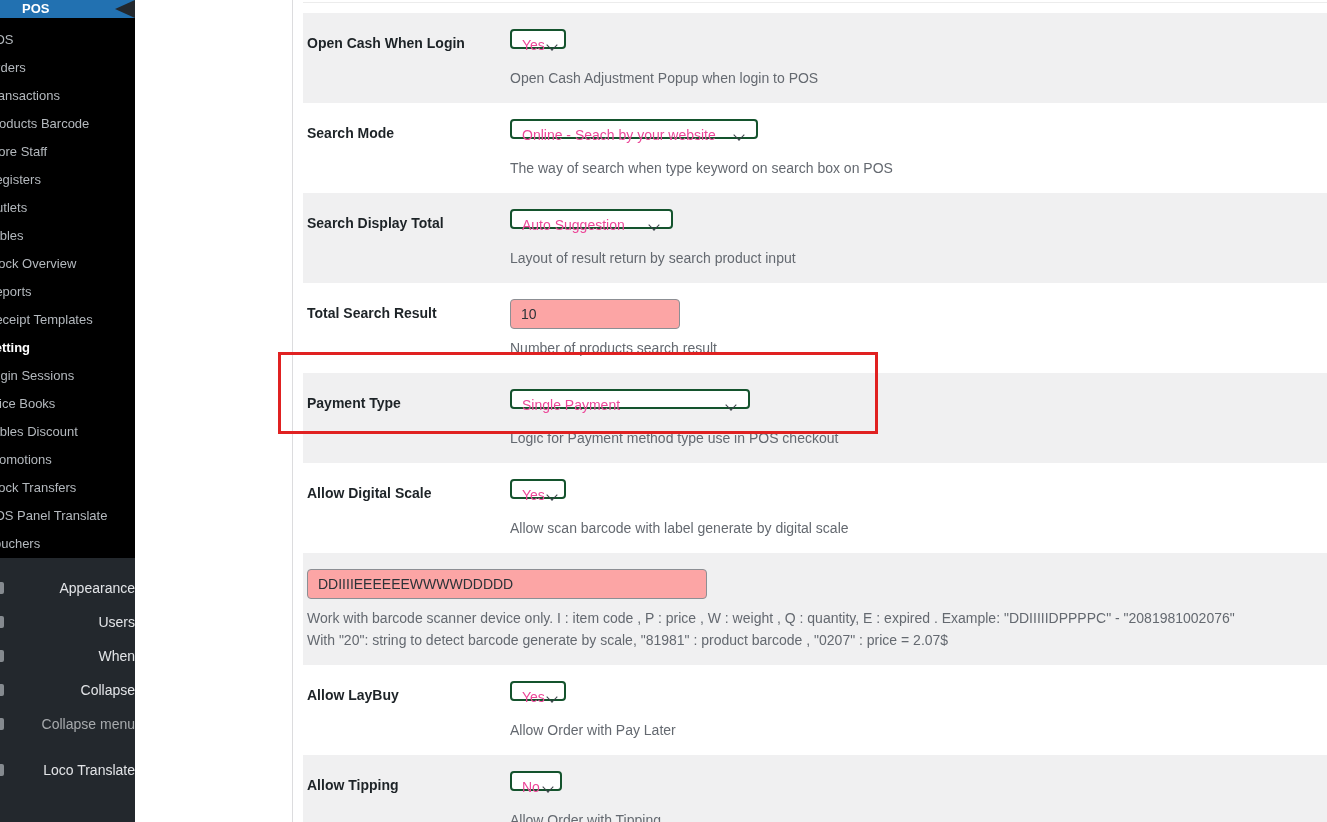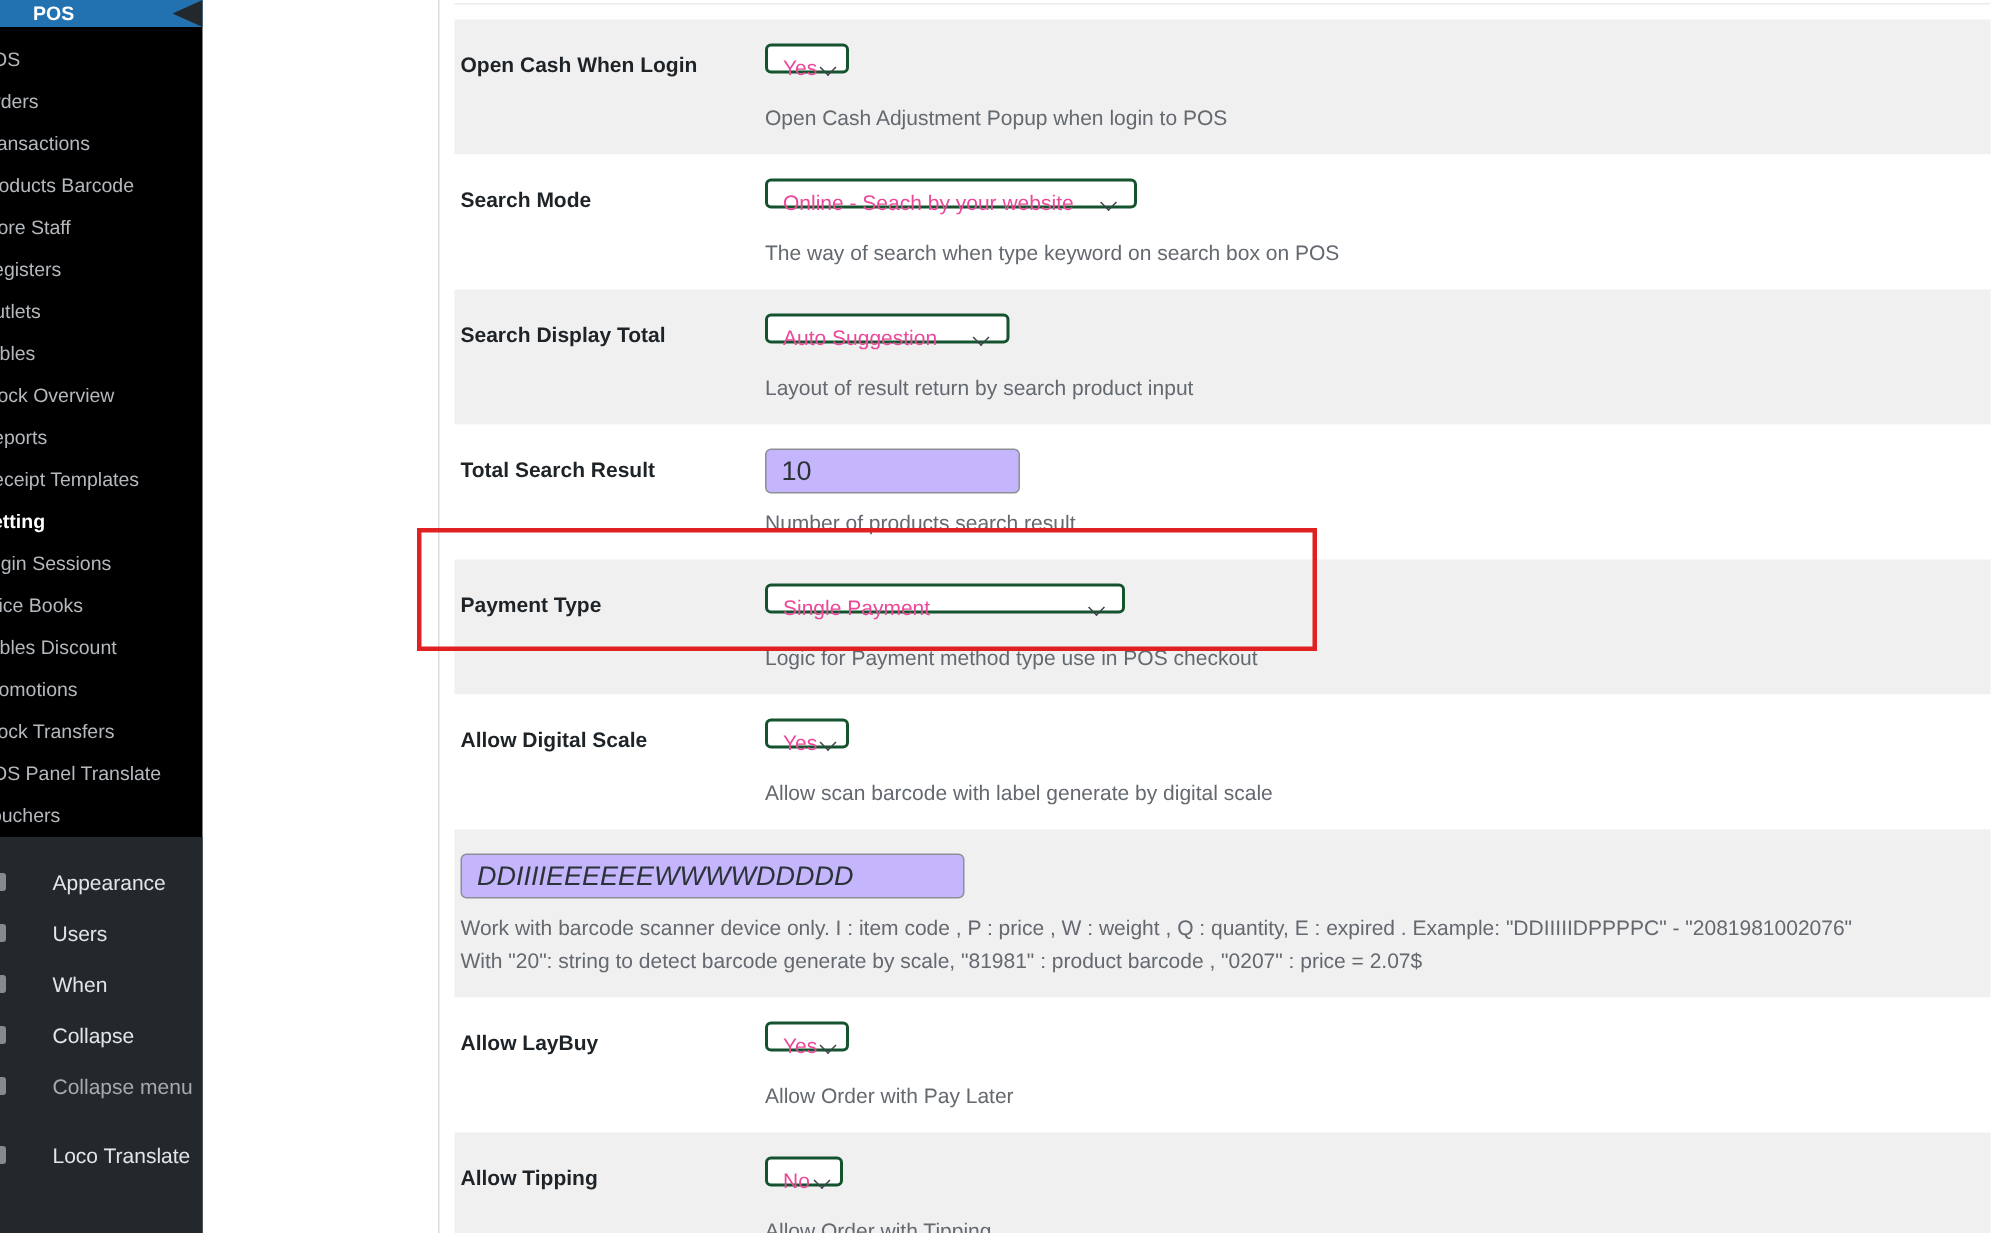--- a/index.html
+++ b/index.html
@@ -35,22 +35,22 @@
     height:28px; line-height:28px; font-size:13px;
     color:#b4b9be; white-space:nowrap; cursor:pointer;
   }
   .submenu li.current { color:#fff; font-weight:bold; }
   .admin-menu {
     position:absolute; left:0; top:558px; width:135px; height:264px;
     background:#23282d; padding-top:13px;
   }
   .admin-item {
     position:relative; height:34px; line-height:34px;
-    color:#e2e4e7; font-size:14px; padding-left:35px;
-    white-space:nowrap; cursor:pointer;
+    color:#e2e4e7; font-size:14px; padding-left:16px;
+    white-space:nowrap; cursor:pointer;text-align:right;
   }
   .admin-item.dim { color:#a7aaad; }
   .admin-item .sliver {
     position:absolute; left:0; top:11px; width:4px; height:12px;
     background:#9ea3a8; border-radius:0 2px 2px 0; opacity:.8;
   }
   .admin-item.spacer-before { margin-top:12px; }
   .badge {
     display:inline-block; margin-left:6px; padding:0 7px;
     background:#d63638; color:#fff; font-size:11px; font-weight:bold;
@@ -80,22 +80,22 @@
     background:#fff; border:2px solid #14532d; border-radius:4px;
     line-height:28px; padding:0 26px 0 10px; font-size:14px; color:#ec4899;
     cursor:pointer; vertical-align:top;
   }
   .sel .chev {
     position:absolute; top:10px; width:8px; height:8px;
     border-right:1.7px solid #3c434a; border-bottom:1.7px solid #3c434a;
     transform:rotate(45deg);
   }
   .text-input {
-    height:30px; background:#c4b5fd; border:1px solid #8c8f94; border-radius:4px;
-    padding:0 10px; font-size:18px; color:#2c3338;
+    height:30px; background:#fca5a5; border:1px solid #8c8f94; border-radius:4px;
+    padding:0 10px; font-size:14px; color:#2c3338;
     font-family:"Liberation Sans", sans-serif;
   }
 
   .red-rect {
     position:absolute; left:143px; top:352px; width:600px; height:82px;
     border:3px solid #e02121; z-index:5; pointer-events:none;
   }
 </style>
 </head>
 <body>
@@ -190,21 +190,21 @@
           <div class="row-label">Allow Digital Scale</div>
           <div class="row-field">
             <div class="control-line"><div class="sel" role="combobox" style="width: 56px;"><span>Yes</span><span class="chev" style="right: 8px;"></span></div></div>
             <div class="help">Allow scan barcode with label generate by digital scale</div>
           </div>
         </div>
       </div>
       <div class="row gray">
         <div class="row-inner">
           <div class="row-field">
-            <div class="control-line"><input type="text" class="text-input" value="DDIIIIEEEEEEWWWWDDDDD" style="width: 336px; font-style: italic;"></div>
+            <div class="control-line"><input type="text" class="text-input" value="DDIIIIEEEEEEWWWWDDDDD" style="width: 400px;"></div>
             <div class="help">Work with barcode scanner device only. I : item code , P : price , W : weight , Q : quantity, E : expired . Example: "DDIIIIIDPPPPC" - "2081981002076"</div>
             <div class="help" style="margin-top: 0px;">With "20": string to detect barcode generate by scale, "81981" : product barcode , "0207" : price = 2.07$</div>
           </div>
         </div>
       </div>
       <div class="row ">
         <div class="row-inner">
           <div class="row-label">Allow LayBuy</div>
           <div class="row-field">
             <div class="control-line"><div class="sel" role="combobox" style="width: 56px;"><span>Yes</span><span class="chev" style="right: 8px;"></span></div></div>

